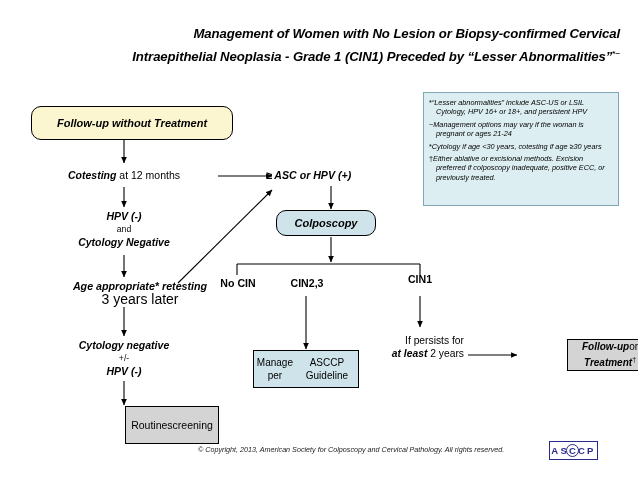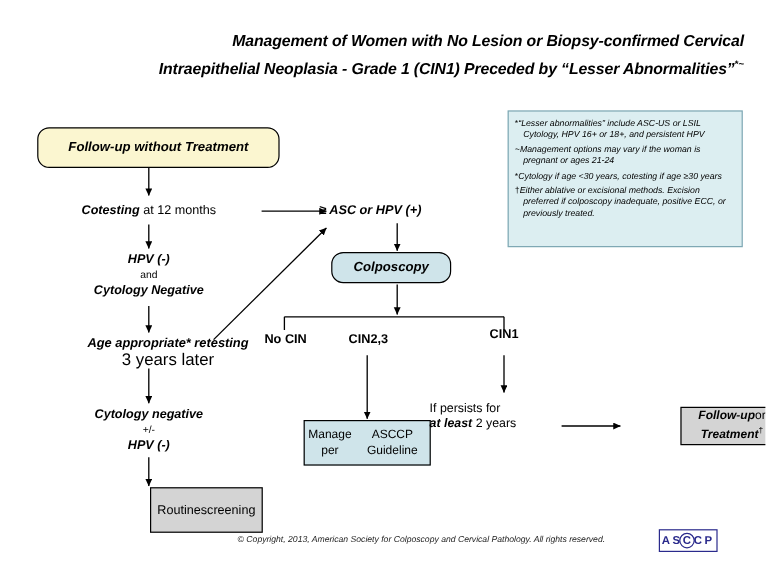--- a/index.html
+++ b/index.html
@@ -243,21 +243,21 @@
   </div>
   <div class="node bold" style="left:386px; top:273px; width:68px; font-size:10.6px;">
     <span>CIN1</span>
   </div>
 
   <div class="box box-blue plain" style="left:253px; top:350px; width:106px; height:38px; font-size:10px; ">
     <span>Manage per</span>
     <span>ASCCP Guideline</span>
   </div>
 
-  <div class="node" style="left:358px; top:334px; width:96px; font-size:10.3px; text-align:left;">
+  <div class="node" style="left:368px; top:334px; width:96px; font-size:10.3px; text-align:right;">
     <div class="it">If persists for</div>
     <div>
       <span class="b-it">at least</span>
       <span class="it">2 years</span>
     </div>
   </div>
 
   <div class="box box-gray" style="left:519px; top:339px; width:86px; height:32px; font-size:10px; flex-direction:column;">
     <div>
       <span class="b-it">Follow-up</span><span class="plain">or</span>

